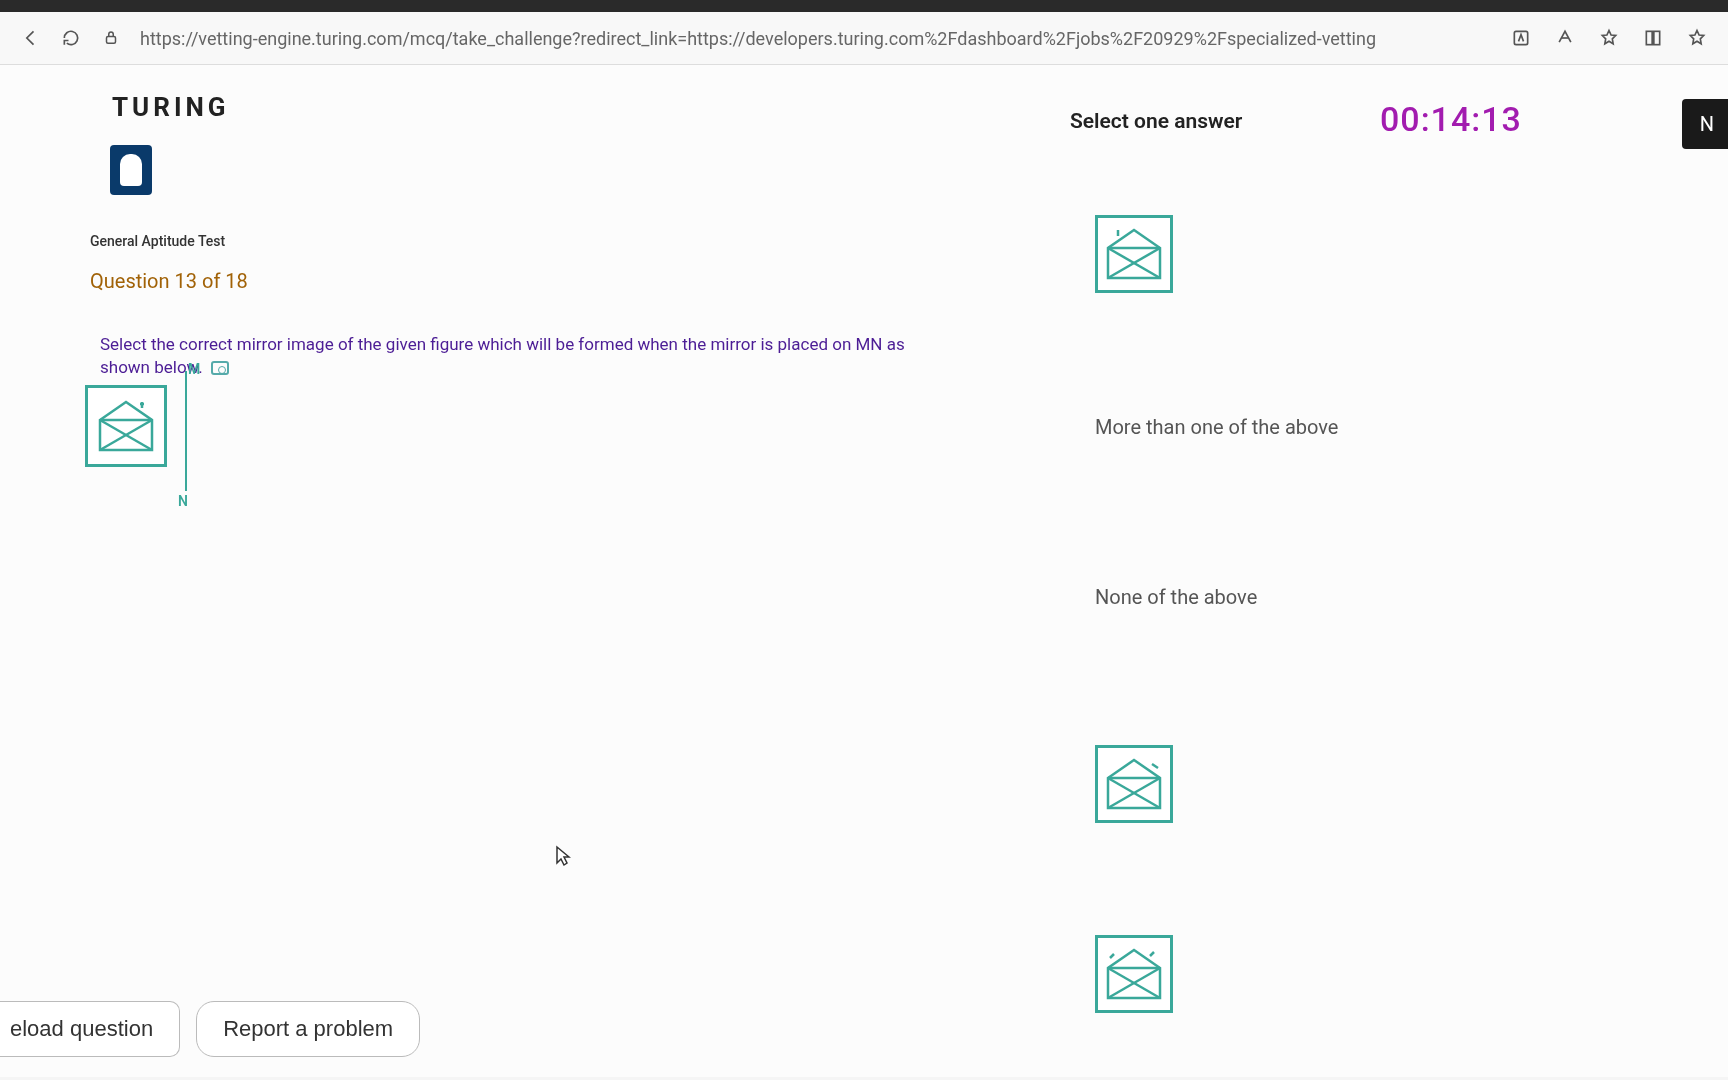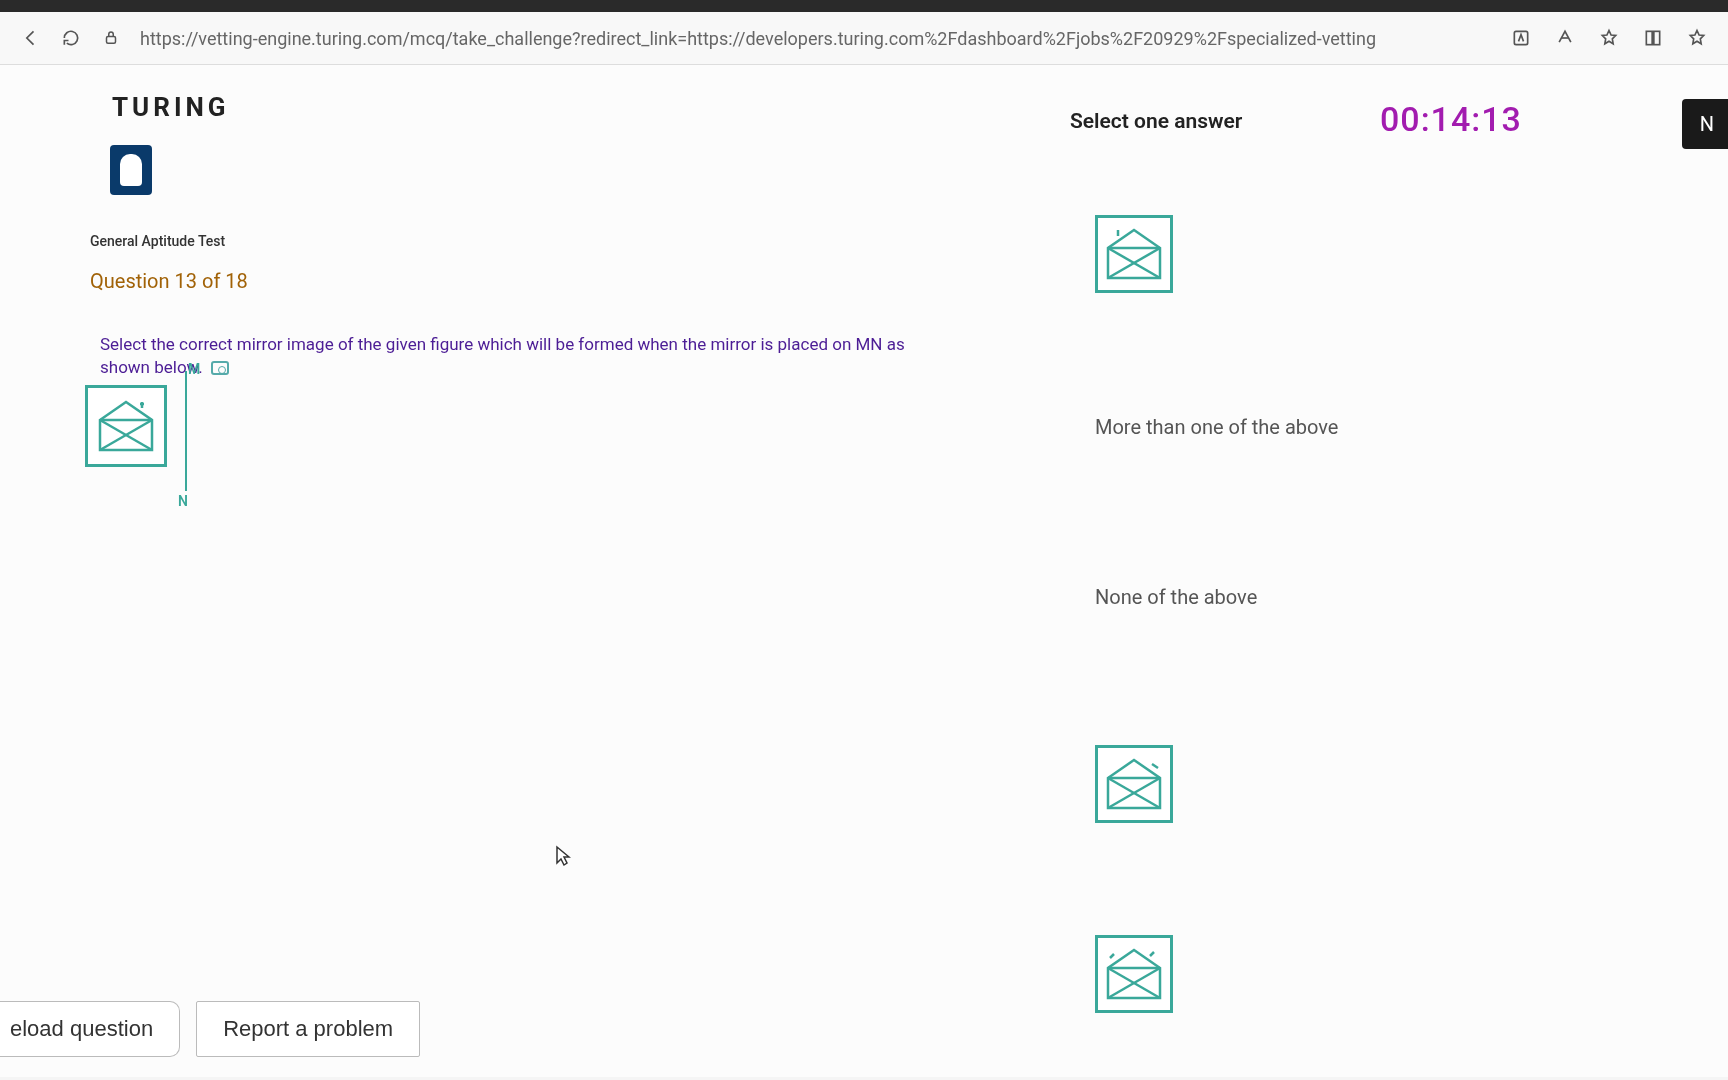--- a/index.html
+++ b/index.html
@@ -71,21 +71,21 @@
   .opt-e { top: 870px; }
   
   
   .figbox { width: 82px; height: 82px; border: 3px solid #3aa89a; display:flex; align-items:center; justify-content:center; background:#fff;}
   .figbox.sm { width: 78px; height: 78px; }
   .figbox svg { width: 64px; height: 64px; }
   
   
   .bottom-btns { position:absolute; bottom: 20px; left: 0; display:flex; gap: 16px; }
   .btn-outline {
-    border: 1.5px solid #bbb; border-radius: 2px; background:#fff;
+    border: 1.5px solid #bbb; border-radius: 18px; background:#fff;
     padding: 14px 26px; font-size: 22px; color:#333; cursor:pointer;
   }
   .btn-outline.first { border-radius: 0 10px 10px 0; border-left:none; padding-left:10px;}
   
   
   .cursor { position:absolute; top: 780px; left: 555px; width:16px; height:22px; }
 </style>
 </head>
 <body>
 

